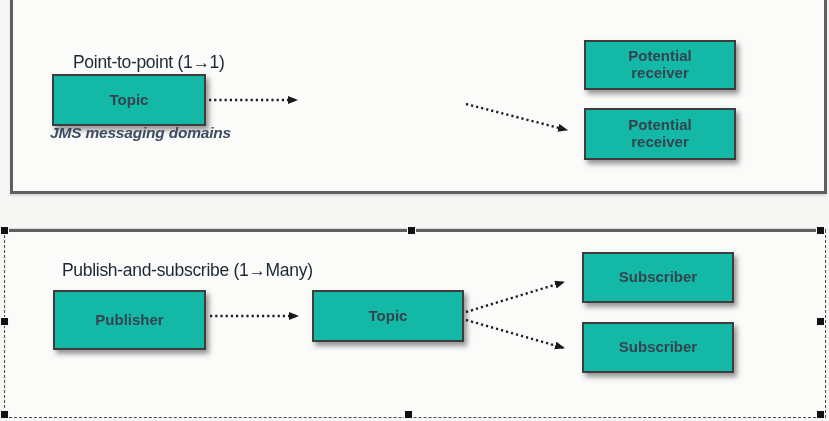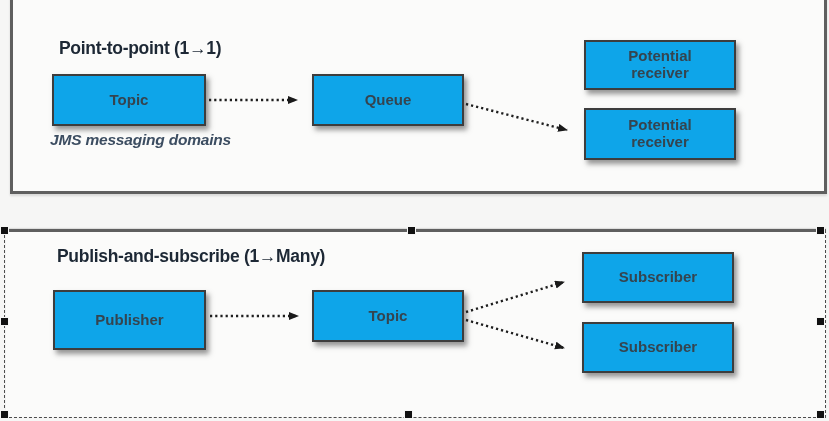--- a/index.html
+++ b/index.html
@@ -36,74 +36,71 @@
     border:1px dashed #4c4c4c;border-top:none;
     pointer-events:none;
   }
   .handle{
     position:absolute;width:7px;height:7px;background:#111;
     box-shadow:0 0 0 1px #f6f6f5;
   }
 
   
   .sec-title{
-    position:absolute;margin:4px;
-    font-size:17.5px;font-weight:bold;letter-spacing:-0.3px;
+    position:absolute;margin:18px;
+    font-size:17.5px;font-weight:normal;letter-spacing:-0.3px;
     color:#1d2835;
   }
   .caption{
     position:absolute;
     font-size:15.5px;font-weight:bold;font-style:italic;
     color:#3c4d61;letter-spacing:-0.2px;
   }
 
   
   .node{
     position:absolute;box-sizing:border-box;
-    background:#0ea5e9;
+    background:#14b8a6;
     border:2.5px solid #3d3d3d;
     box-shadow:3px 4px 5px rgba(50,50,50,.5);
     display:flex;align-items:center;justify-content:center;
     text-align:center;
     color:#35444f;font-weight:bold;font-size:15px;line-height:1.12;
   }
   .node .lbl{display:block;max-width:90px;}
 
   #sender    {left:39px; top:76px; width:154px;height:52px;}
   #queue     {left:299px;top:76px; width:152px;height:52px;}
   #receiver1 {left:571px;top:42px; width:152px;height:50px;}
   #receiver2 {left:571px;top:110px;width:152px;height:52px;}
 
   #publisher   {left:47px; top:58px;width:153px;height:60px;}
   #topic       {left:306px;top:58px;width:152px;height:52px;text-align:right;}
   #subscriber1 {left:576px;top:20px;width:152px;height:51px;}
   #subscriber2 {left:576px;top:90px;width:152px;height:51px;}
 
   .t-title-top{left:42px;top:36px;}
-  .t-caption  {left:37px;top:133px;}
-  .t-title-bot{left:47px;top:10px;}
+  .t-caption  {left:37px;top:126px;}
+  .t-title-bot{left:38px;top:10px;}
 
   svg.arrows{position:absolute;left:0;top:0;pointer-events:none;}
   svg.arrows line{stroke:#1e1e1e;stroke-width:2.4;stroke-dasharray:2.2 3;}
 </style>
 </head>
 <body>
 
 <div class="stage">
 
   <div class="top-guide"></div>
 
   <section class="panel panel-top">
     <h2 class="sec-title t-title-top">Point-to-point (1→1)</h2>
 
     <div class="node" id="sender">
       <span class="lbl">Topic</span>
-    </div>
-    <div class="node" id="queue">
-      <span class="lbl">Queue</span>
     </div>
     <div class="node" id="receiver1">
       <span class="lbl">Potential receiver</span>
     </div>
     <div class="node" id="receiver2">
       <span class="lbl">Potential receiver</span>
     </div>
 
     <div class="caption t-caption">JMS messaging domains</div>
   </section>

